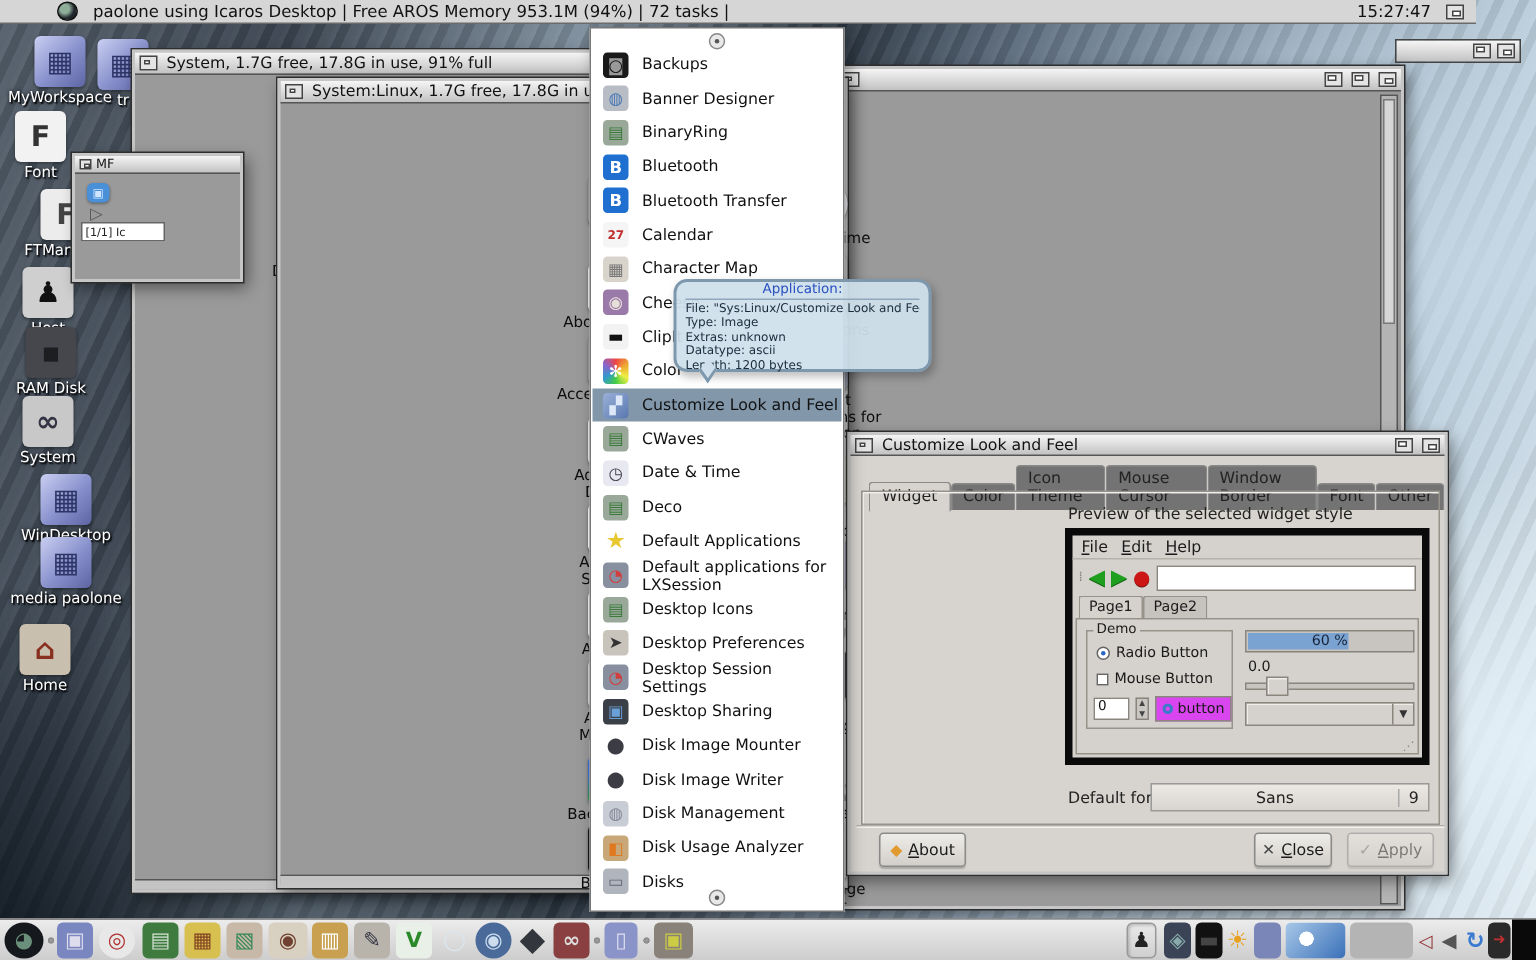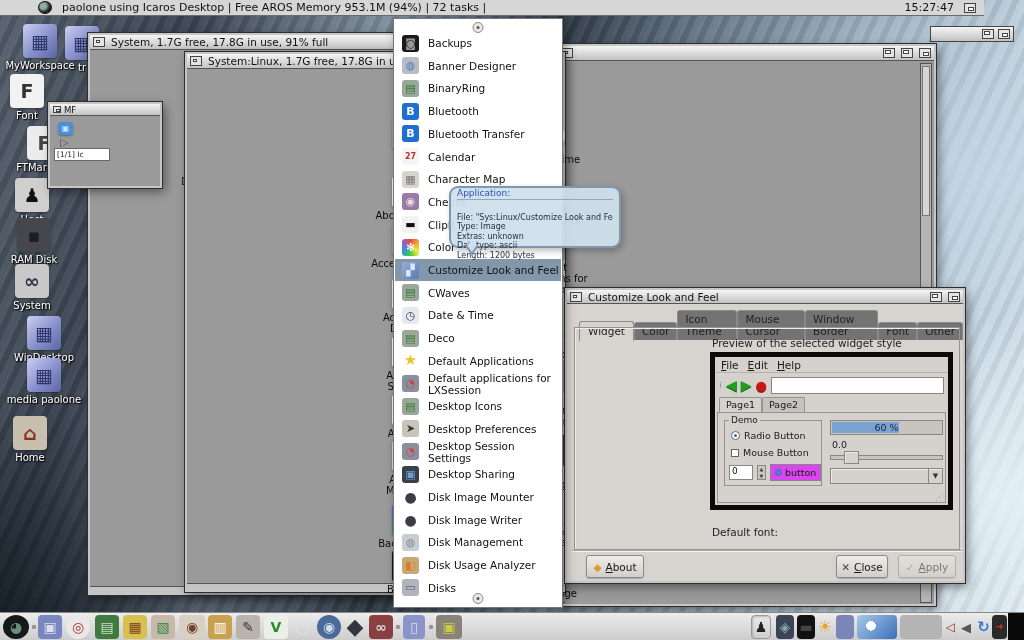--- a/index.html
+++ b/index.html
@@ -31,21 +31,21 @@
 #mf-status{position:absolute;left:4px;top:44px;width:56px;height:13px;background:#fff;border:1px solid #666;font-size:7.5px;padding:1px 2px;color:#222}
 
 #app-list{position:absolute;left:393px;top:18px;width:170px;height:590px;background:#fff;border:1px solid #777;box-shadow:3px 4px 10px rgba(0,0,0,.35);z-index:20}
 .lrow{position:absolute;left:1px;right:1px;height:22px;display:flex;align-items:center;gap:9px;padding-left:7px;font-size:10.5px;color:#111}
 .lrow.sel{background:#8397aa}
 .lrow .igfx{width:17px;height:17px;font-size:11px;border-radius:3px;box-shadow:none}
 .scroller{position:absolute;left:50%;width:11px;height:11px;border:1px solid #888;border-radius:50%;background:#e8e8e8;transform:translateX(-50%)}
 .scroller i{position:absolute;left:3px;top:3px;width:3px;height:3px;background:#555;border-radius:50%}
 
 #tooltip{position:absolute;left:449px;top:186px;width:172px;height:62px;background:rgba(206,224,236,.94);border:2px solid #7d98ad;border-radius:9px;padding:1px 6px;font-size:8px;line-height:9.6px;color:#1c2c3c;z-index:40;box-shadow:2px 3px 6px rgba(0,0,0,.25)}
-#tooltip .tt-title{color:#2a50c0;font-size:9px;border-bottom:1px solid #8fa8bc;margin-bottom:13px}
+#tooltip .tt-title{text-align:center;color:#2a50c0;font-size:9px;border-bottom:1px solid #8fa8bc;margin-bottom:1px}
 #tooltip .tail{position:absolute;left:16px;bottom:-6px;width:10px;height:10px;background:#cfe0ec;border-right:2px solid #7d98ad;border-bottom:2px solid #7d98ad;transform:rotate(55deg) skewX(20deg)}
 #tooltip .tt-line{white-space:nowrap;overflow:hidden}
 
 #win-lnf{left:565px;top:288px;width:400px;height:295px;background:#d7d4cf;z-index:15}
 #win-lnf .tbar{height:14px}
 .tabs{position:absolute;left:12px;top:20px;display:flex;align-items:flex-end}
 .tab{border:1px solid #8a8a8a;border-bottom:none;background:#737373;font-size:10.5px;padding:2px 7px 3px;border-radius:3px 3px 0 0;color:#222}
 .tab.active{background:#d7d4cf;padding:3px 8px 4px;position:relative;top:1px}
 #lnf-panel{position:absolute;left:7px;top:37px;width:386px;height:223px;border:1px solid #97938b;box-shadow:inset 1px 1px 0 #eee}
 #theme-list{position:absolute;left:13px;top:44px;width:122px;height:210px;background:#fff;border:1px solid #888;overflow:hidden}
@@ -576,20 +576,24 @@
           <div class="thumb"></div>
         </div>
         <div id="combo">
           <div class="arrow">▼</div>
         </div>
         <div class="grip">⋰</div>
       </div>
     </div>
 
     <div id="font-row-label">Default font:</div>
+    <div id="font-btn">
+      <span class="fname">Sans</span>
+      <span class="fsize">9</span>
+    </div>
     <div id="lnf-sep"></div>
     <div class="btn" style="left:19px;width:58px">
       <span class="bi" style="color:#e09a30">◆</span>
       <span class="ul1">About</span>
     </div>
     <div class="btn" style="left:269px;width:52px">
       <span class="bi" style="color:#444">✕</span>
       <span class="ul1">Close</span>
     </div>
     <div class="btn disabled" style="left:331px;width:58px">

